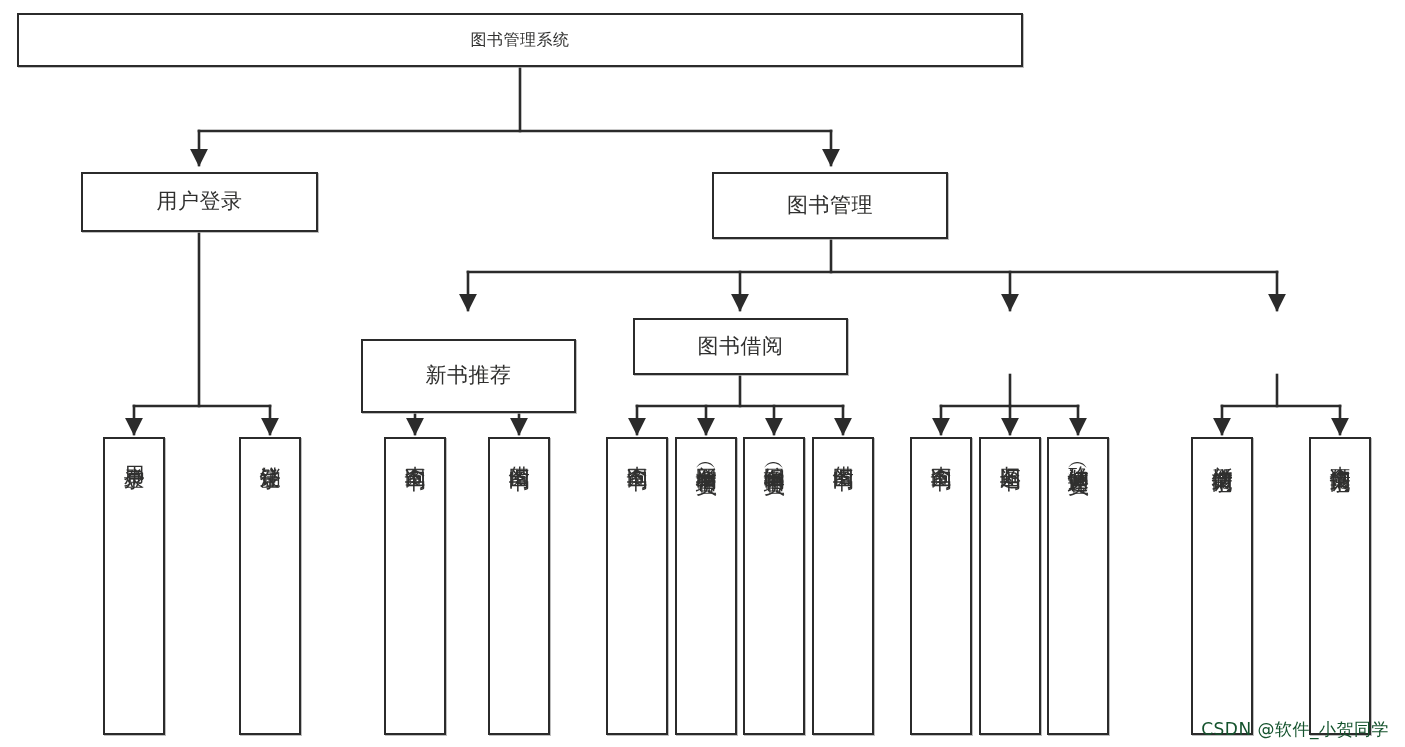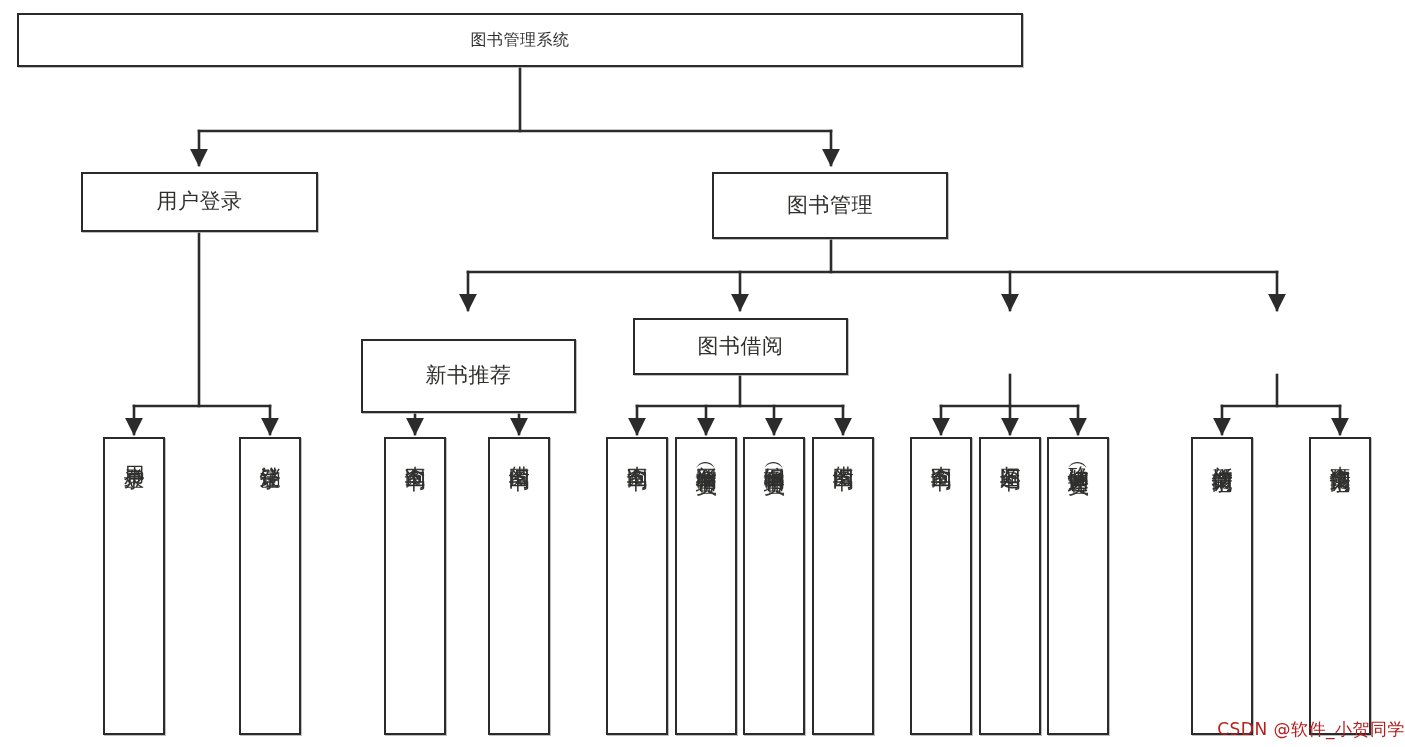--- a/index.html
+++ b/index.html
@@ -61,24 +61,24 @@
   .node.vertical .label {
     writing-mode: vertical-rl;
     text-orientation: upright;
     font-size: 21px;
     line-height: 1.16;
     letter-spacing: 1.5px;
     white-space: nowrap;
   }
   #watermark {
     position: absolute;
-    right: 0;
+    right: 16px;
     bottom: 6px;
     font-size: 17px;
-    color: #b91c1c;
+    color: #14532d;
     letter-spacing: 0.5px;
     z-index: 5;
     white-space: nowrap;
     font-family: "DejaVu Sans", "Liberation Sans", sans-serif;
   }
 </style>
 </head>
 <body>
 
 <div id="canvas">

